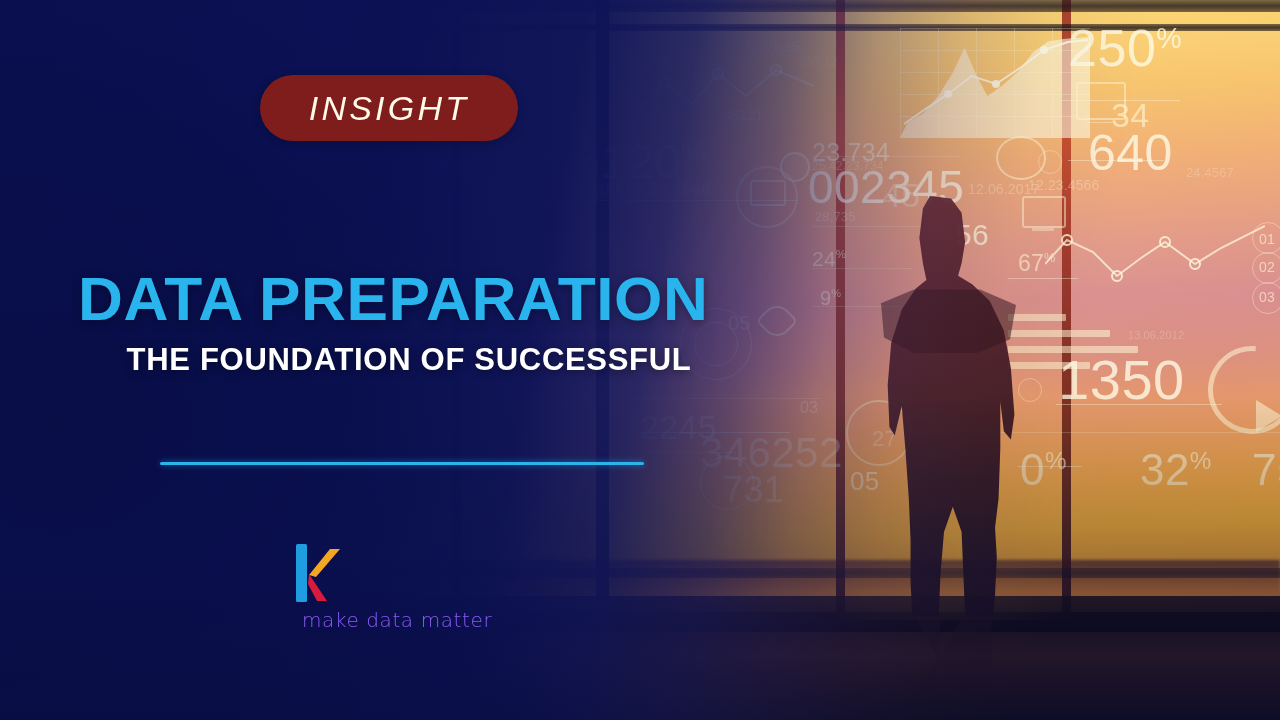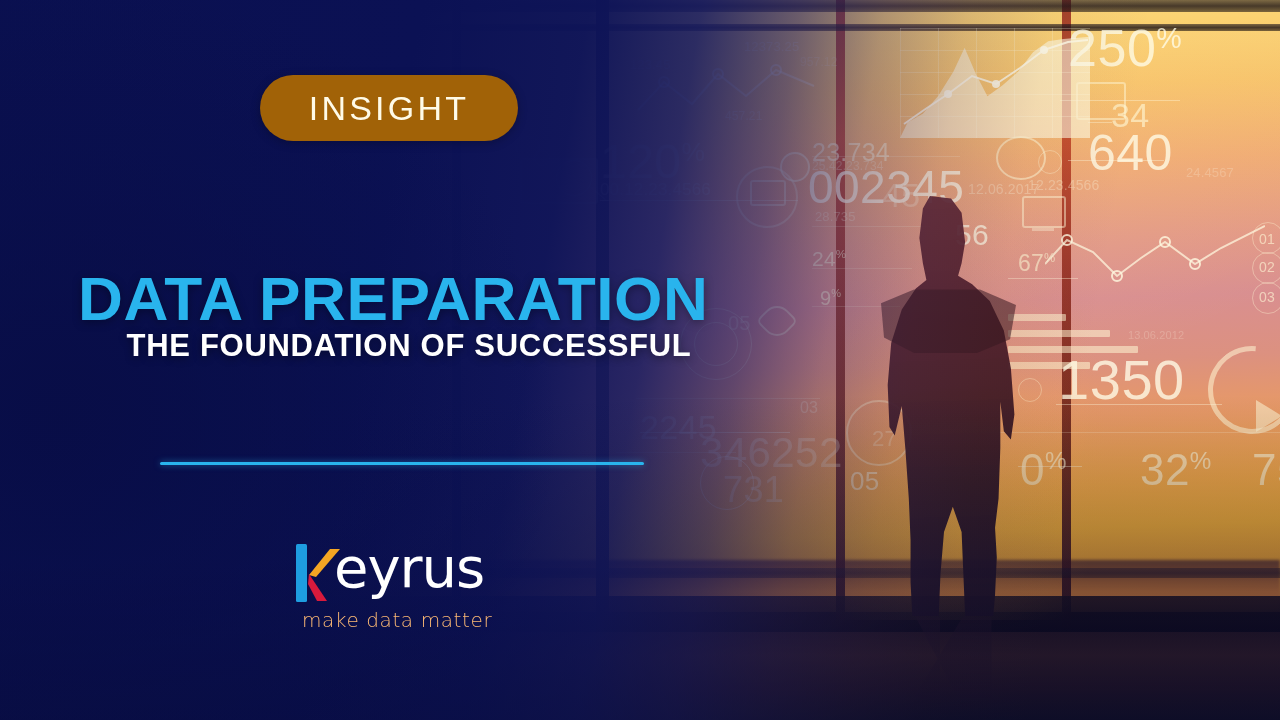--- a/index.html
+++ b/index.html
@@ -237,21 +237,21 @@
     position:absolute; left:78px; top:228px;
     font-size: 61px; font-weight: 800;
     letter-spacing: .5px;
     line-height: 1;
     text-shadow: 0 2px 10px rgba(0,0,0,.35);
     transform: scaleX(1.02);
     transform-origin: left center;
   }
 
   #subtitle {
-    position:absolute; left:64px; top:326px;
+    position:absolute; left:64px; top:340px;
     width: 690px;
     text-align:center;
     color:#ffffff;
     font-size: 31px; font-weight: 800;
     letter-spacing: .7px;
     line-height: 1.32;
     text-shadow: 0 2px 8px rgba(0,0,0,.45);
   }
   #subtitle .l2 { display:block; }
 
@@ -436,36 +436,35 @@
   <div id="man"></div>
   <div id="manarms"></div>
   <div id="manreflect"></div>
 
   <div class="layer" id="bluewash"></div>
   <div class="layer" id="leftvig"></div>
   <div class="layer" id="bluebottom"></div>
 
   <div id="content">
 
-    <div id="insight-badge" style="background: #a16207;">
+    <div id="insight-badge" style="background: #7f1d1d; font-style: italic;">
       <span class="txt">INSIGHT</span>
     </div>
 
     <h1 id="main-title" style="color: rgb(41, 180, 237);">DATA PREPARATION</h1>
 
     <div id="subtitle" style="color: rgb(255, 255, 255);">
       <span class="l1">THE FOUNDATION OF SUCCESSFUL</span>
     </div>
 
     <div id="divider" style="background: rgb(41, 180, 237);"></div>
 
     <div id="logo">
       <svg class="kmark" viewBox="0 0 44 58">
         <rect x="0" y="0" width="11" height="58" rx="1.5" fill="#1e9de0"></rect>
         <path d="M13 31 L34 5 L44 5 L20 33 Z" fill="#f5a623"></path>
         <path d="M13 30 L31 57 L21 57 L12 40 Z" fill="#d81a3c"></path>
       </svg>
-      <div class="wordmark" style="left: 38px; color: rgb(255, 255, 255);">eyrus</div>
-      <div class="tagline" style="color: #fdba74;">make data matter</div>
+      <div class="tagline" style="color: #8b5cf6;">make data matter</div>
     </div>
 
   </div>
 </div>
 
 </body></html>

